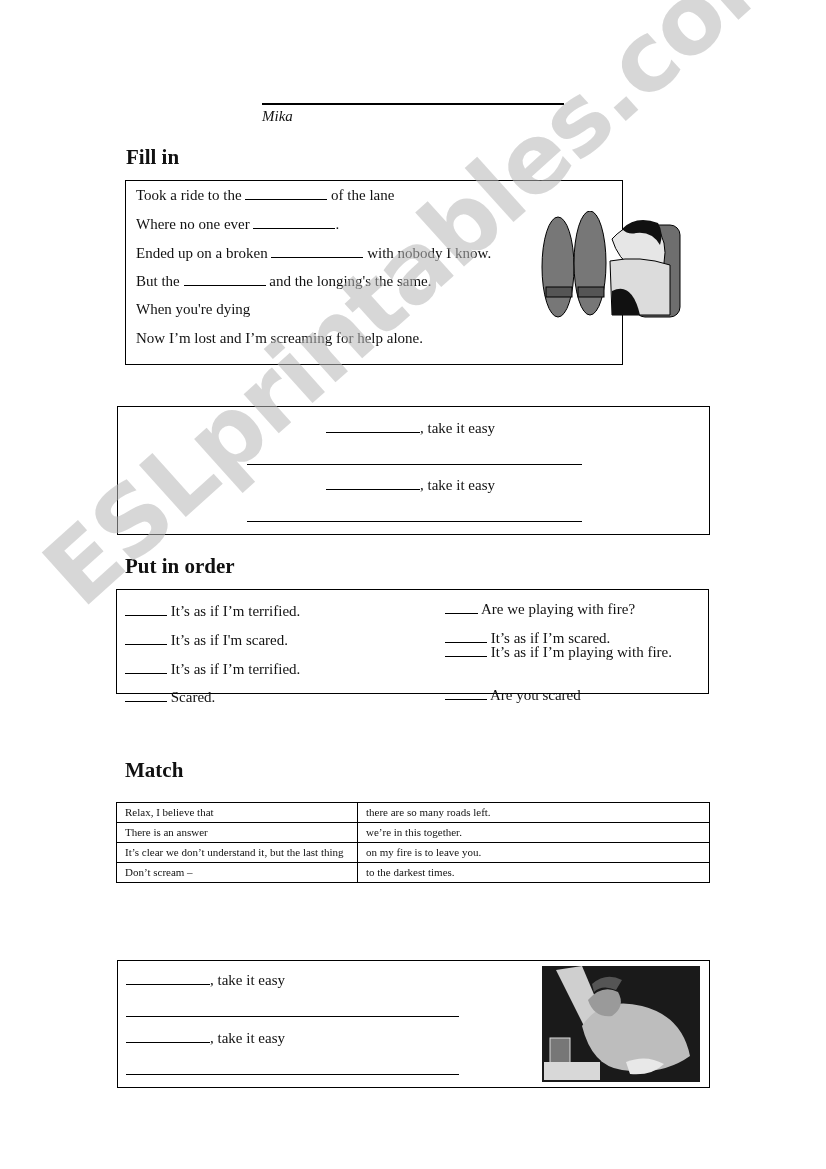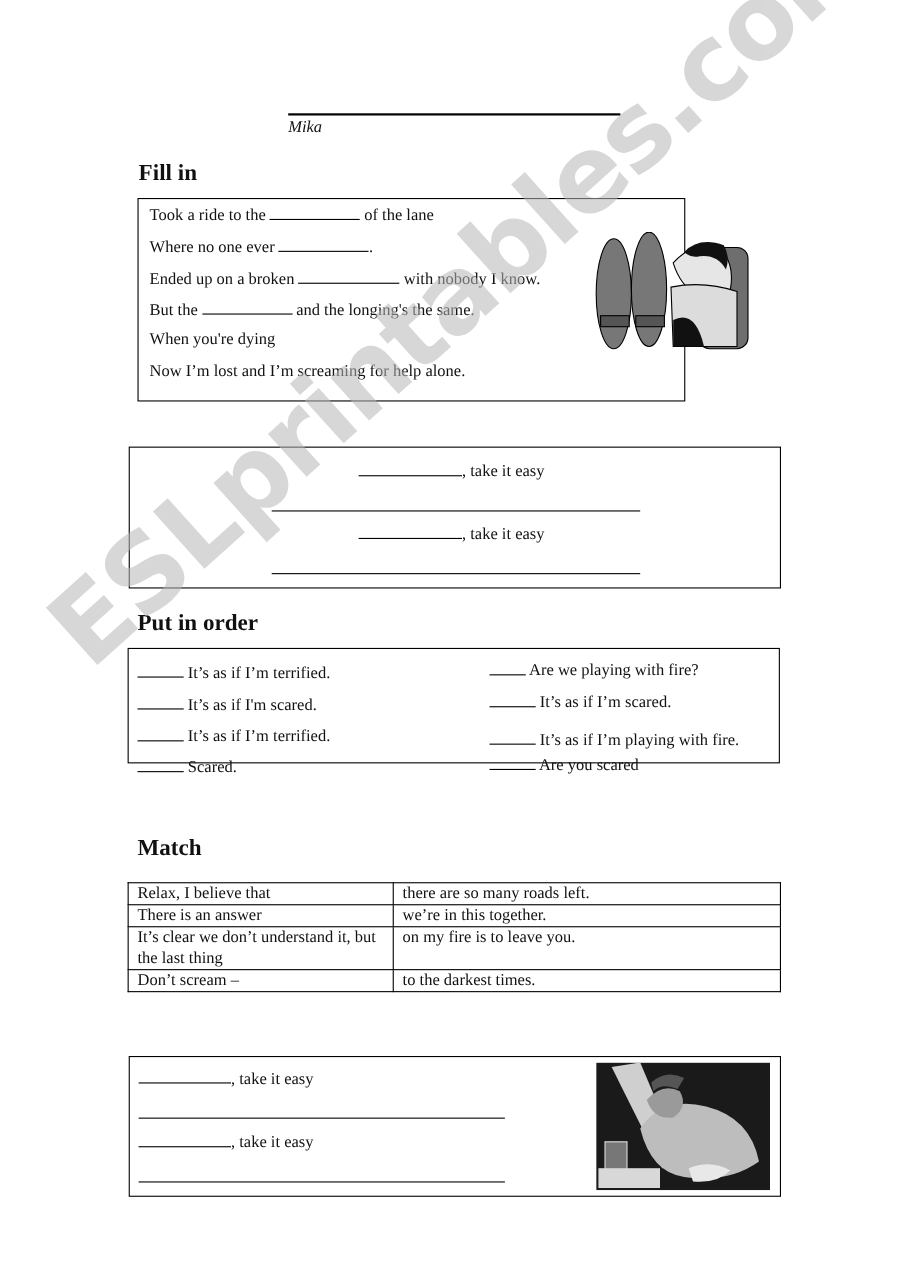--- a/index.html
+++ b/index.html
@@ -6,21 +6,21 @@
   body{width:826px;height:1169px;position:relative;overflow:hidden;font-family:"Liberation Serif","DejaVu Serif",serif;color:#111;font-size:15px;}
   .abs{position:absolute;}
   .title-line{left:262px;top:103px;width:302px;height:2px;background:#000;}
   .subtitle{left:262px;top:108px;width:302px;text-align:left;font-style:italic;font-size:15px;}
   .heading{font-weight:bold;font-size:21px;}
   .box{border:1px solid #000;box-sizing:border-box;}
   .blank{display:inline-block;border-bottom:1px solid #000;height:13px;vertical-align:baseline;}
   .line{position:absolute;height:1px;background:#000;}
   .lyric{position:absolute;left:10px;white-space:nowrap;}
   .ord{position:absolute;white-space:nowrap;}
-  table.match{position:absolute;left:116px;top:802px;width:594px;border-collapse:collapse;font-size:15px;}
+  table.match{position:absolute;left:116px;top:802px;width:594px;border-collapse:collapse;font-size:11px;}
   table.match td{border:1px solid #000;padding:0 8px;vertical-align:top;line-height:19px;}
   table.match td.l{width:224px;}
   .watermark{position:absolute;left:60px;top:530px;transform:rotate(-42deg);transform-origin:left center;font-family:"DejaVu Sans","Liberation Sans",sans-serif;font-weight:bold;font-size:96px;color:#b8b8b8;opacity:0.55;white-space:nowrap;letter-spacing:-2px;pointer-events:none;}
 </style>
 </head>
 <body>
 
 <div class="abs title-line"></div>
 <div class="abs subtitle">Mika</div>
 
@@ -54,21 +54,21 @@
 </div>
 
 <div class="abs heading" style="left:125px;top:554px;">Put in order</div>
 <div class="abs box" style="left:116px;top:589px;width:593px;height:105px;">
   <div class="ord" style="left:8px;top:12px;"><span class="blank" style="width:42px;"></span> <span>It’s as if I’m terrified.</span></div>
   <div class="ord" style="left:8px;top:41px;"><span class="blank" style="width:42px;"></span> <span>It’s as if I'm scared.</span></div>
   <div class="ord" style="left:8px;top:70px;"><span class="blank" style="width:42px;"></span> <span>It’s as if I’m terrified.</span></div>
   <div class="ord" style="left:8px;top:98px;"><span class="blank" style="width:42px;"></span> <span>Scared.</span></div>
   <div class="ord" style="left:328px;top:10px;"><span class="blank" style="width:33px;"></span> <span>Are we playing with fire?</span></div>
   <div class="ord" style="left:328px;top:39px;"><span class="blank" style="width:42px;"></span> <span>It’s as if I’m scared.</span></div>
-  <div class="ord" style="left:328px;top:73px;"><span class="blank" style="width:42px;"></span> <span>It’s as if I’m playing with fire.</span></div>
+  <div class="ord" style="left:328px;top:53px;"><span class="blank" style="width:42px;"></span> <span>It’s as if I’m playing with fire.</span></div>
   <div class="ord" style="left:328px;top:96px;"><span class="blank" style="width:42px;"></span> <span>Are you scared</span></div>
 </div>
 
 <div class="abs heading" style="left:125px;top:758px;">Match</div>
 <table class="match">
   <tbody>
       <tr>
     <td class="l">Relax, I believe that</td>
     <td>there are so many roads left.</td>
   </tr>

